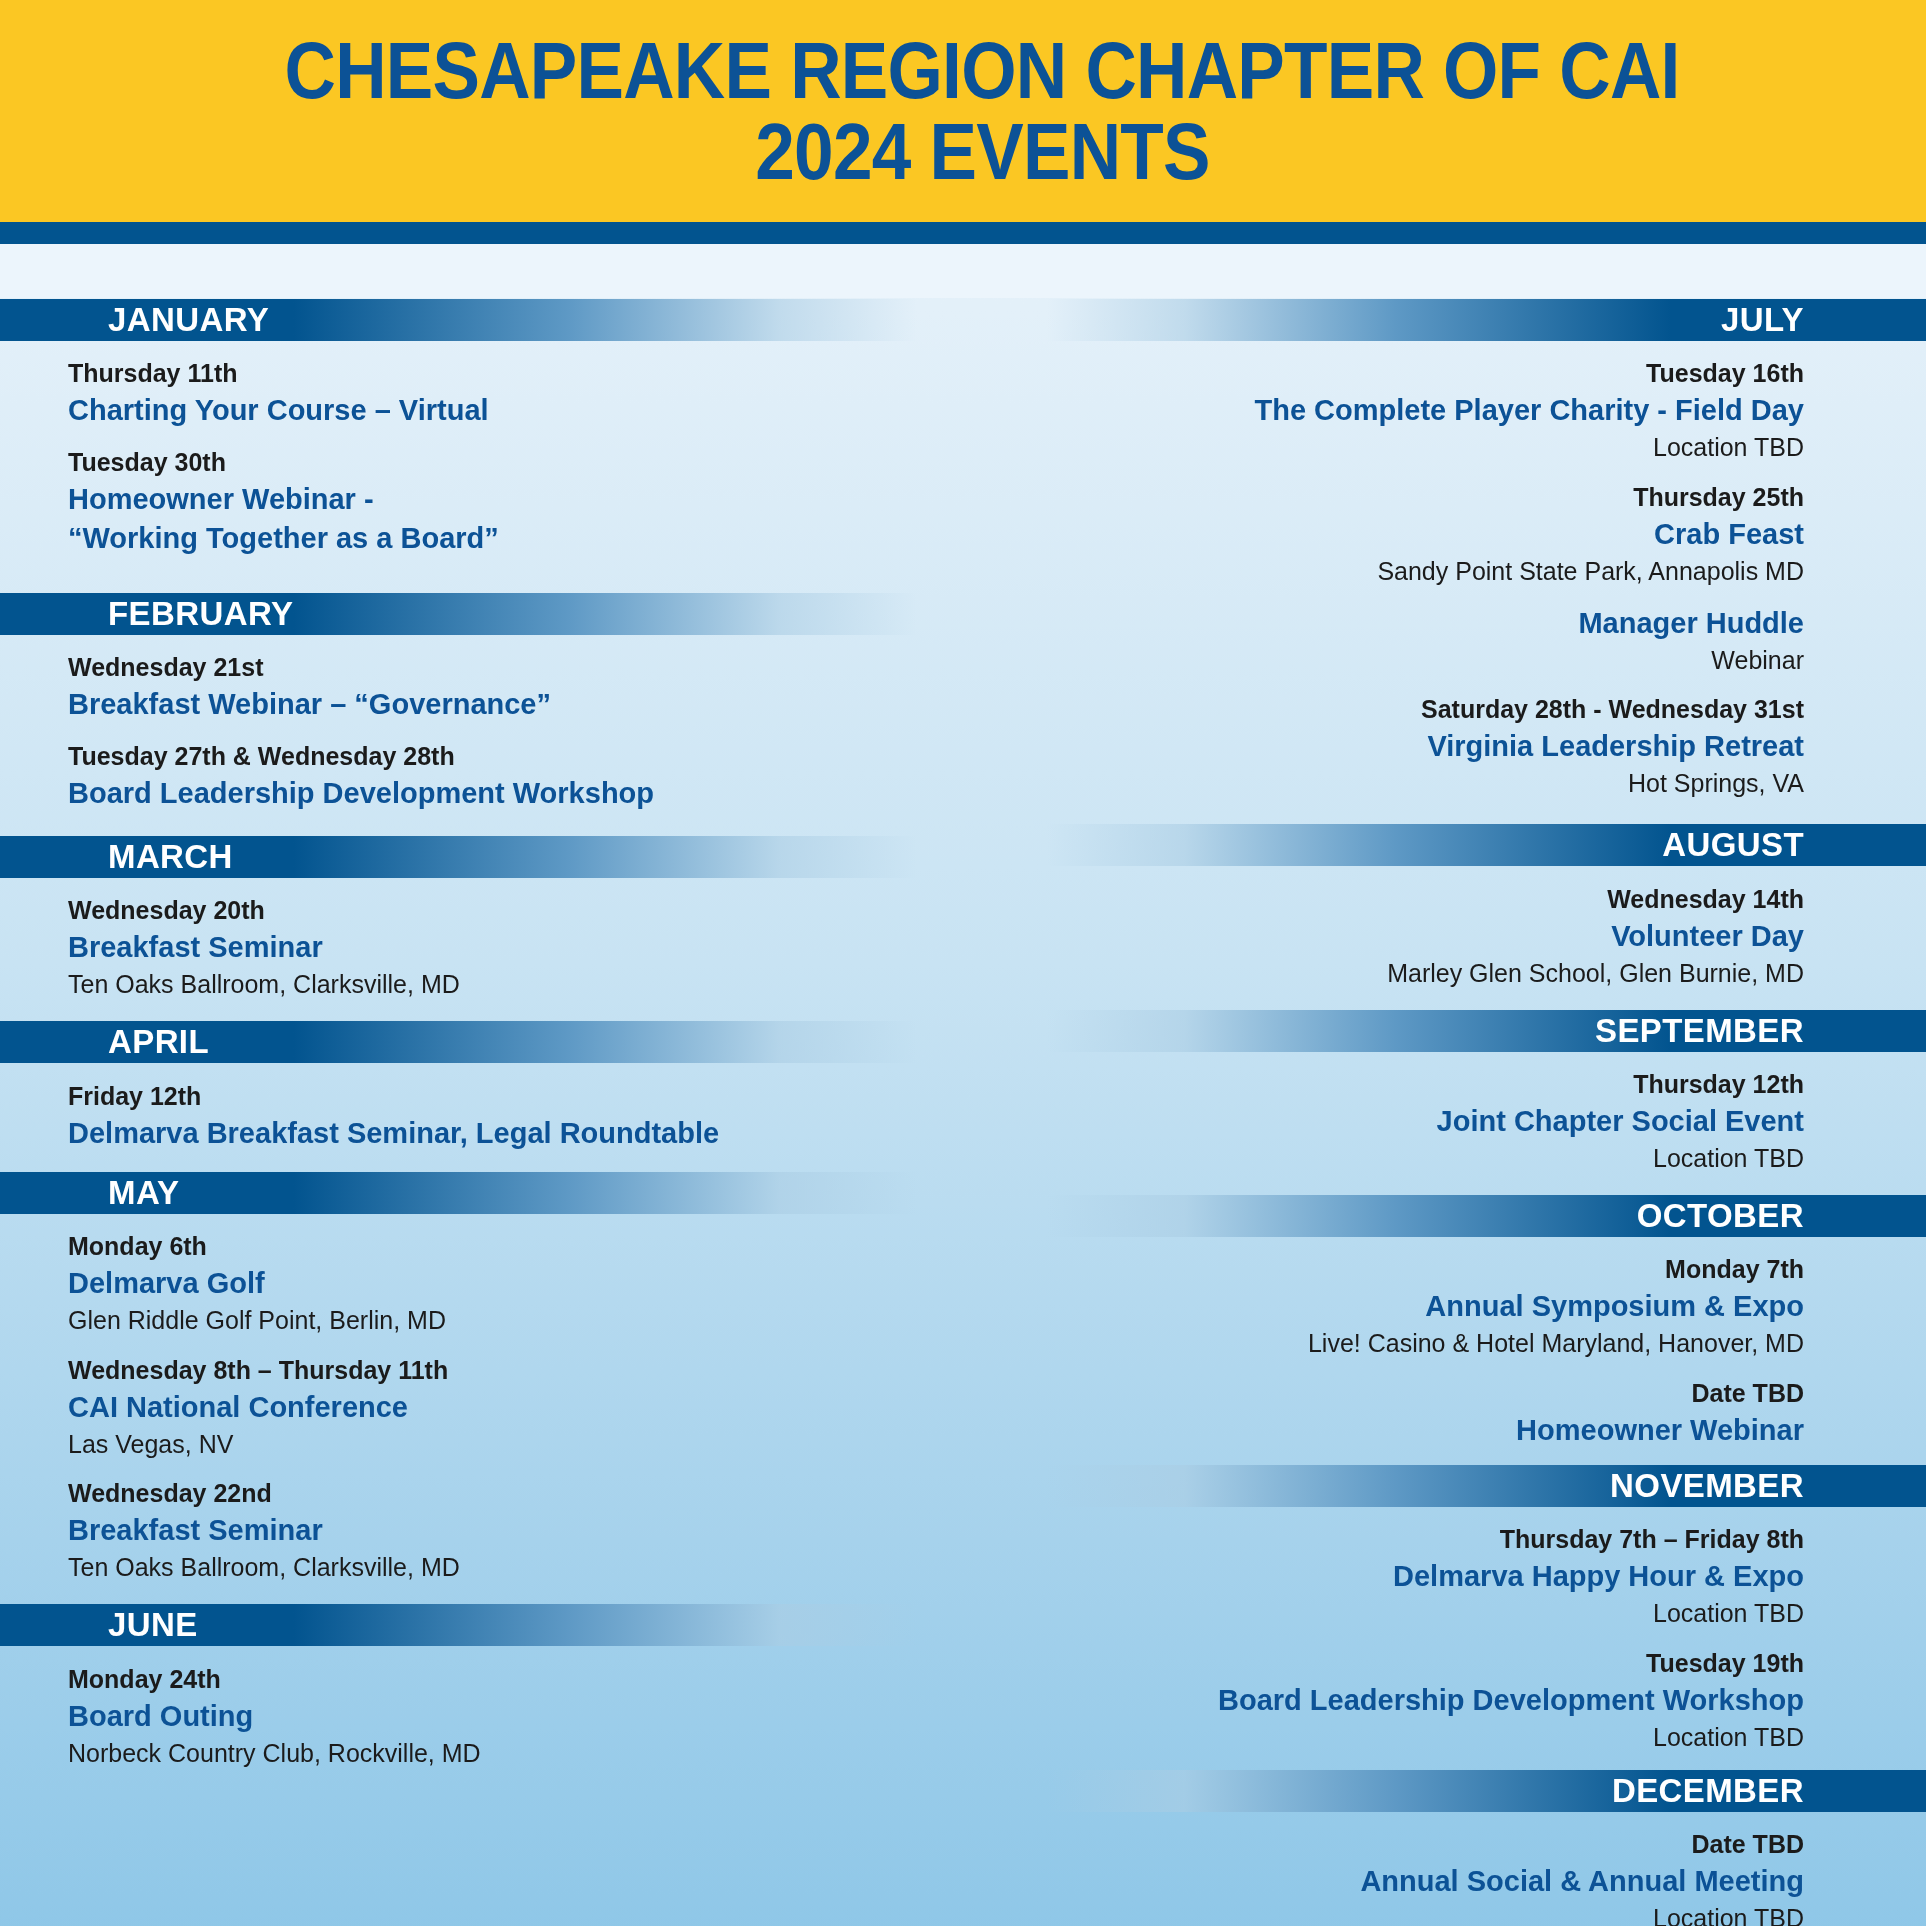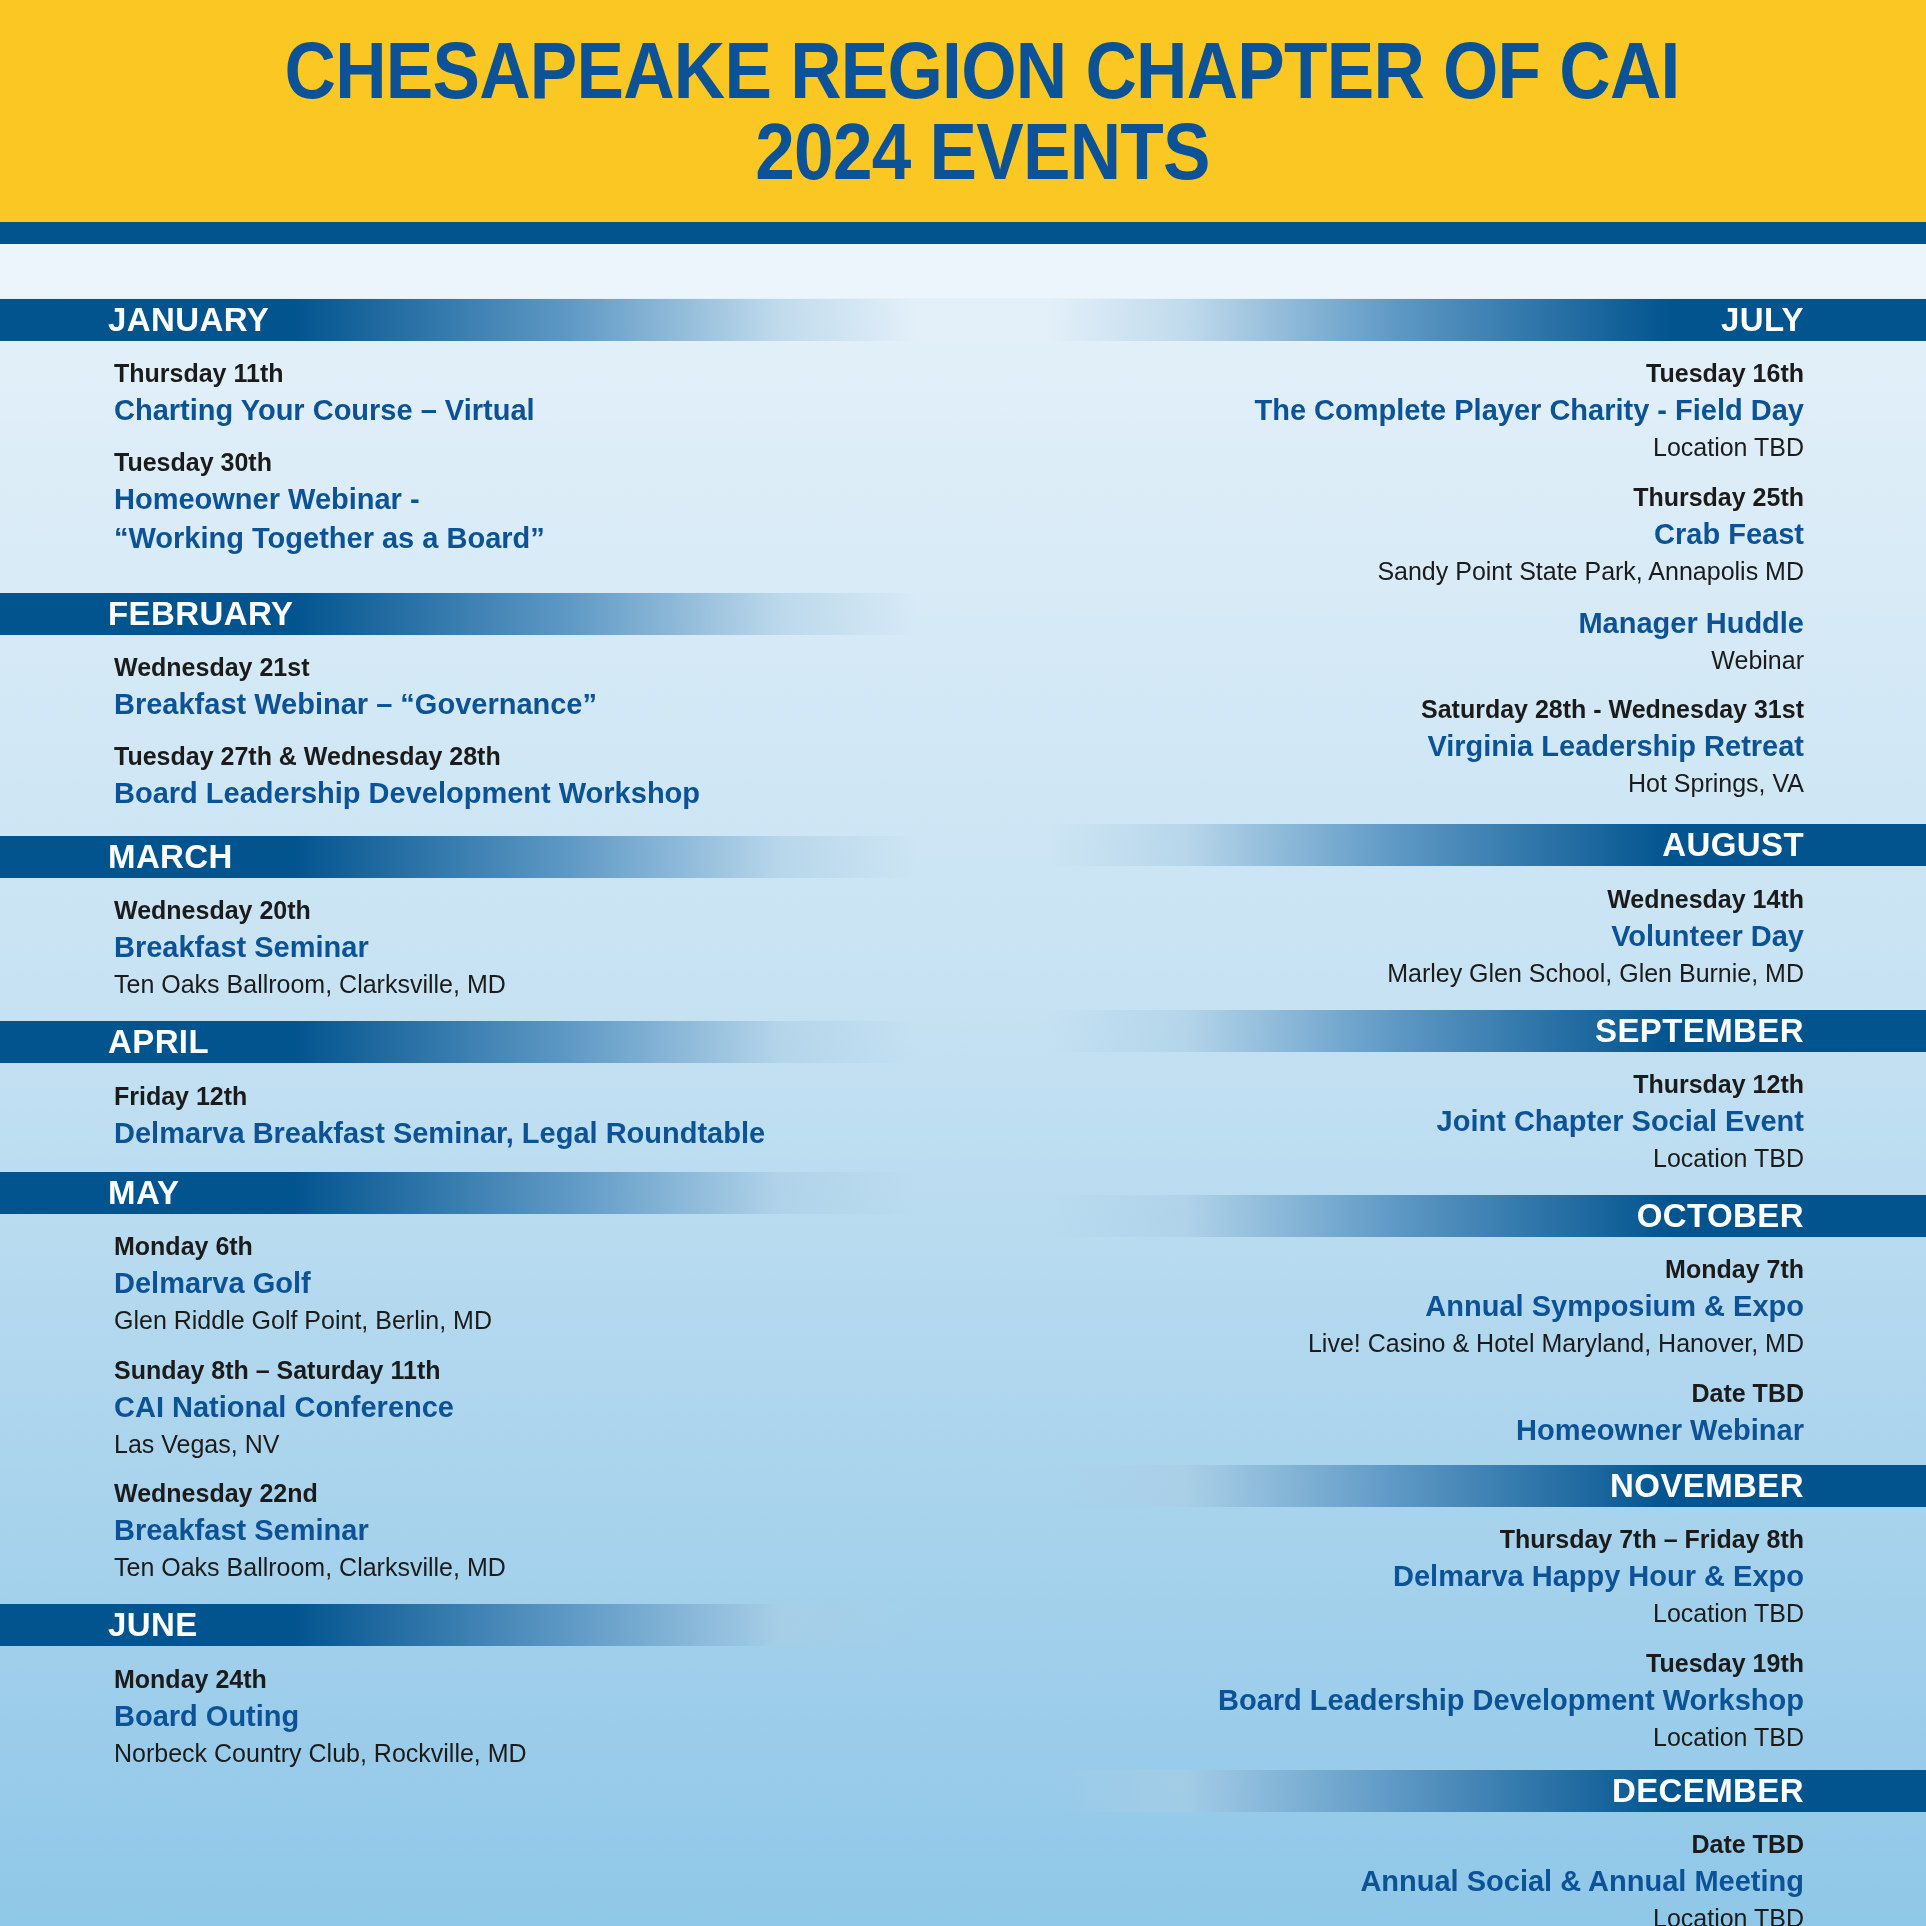--- a/index.html
+++ b/index.html
@@ -18,21 +18,21 @@
   .col.right { left: 982px; text-align: right; }
 
   .month { position: relative; margin-bottom: 0; }
   .bar { height: 42px; display: flex; align-items: center; color: #ffffff; font-weight: 700; font-size: 33px;
          letter-spacing: 0.4px; box-sizing: border-box; }
   .left .bar { width: 917px; padding-left: 108px;
                background: linear-gradient(90deg, #02548f 0%, #02548f 32%, #5e99c5 62%, rgba(170,205,228,0.6) 85%, rgba(230,242,250,0) 100%); }
   .right .bar { width: 917px; margin-left: 65px; justify-content: flex-end; padding-right: 160px;
                 background: linear-gradient(270deg, #02548f 0%, #02548f 32%, #5e99c5 62%, rgba(170,205,228,0.6) 85%, rgba(230,242,250,0) 100%); }
   .events { padding-top: 15.4px; }
-  .left .events { padding-left: 114px; }
+  .left .events { padding-left: 68px; }
   .right .events { padding-right: 160px; }
   .ev { margin-bottom: 14.6px; }
   .ev .date { color: #1b1b1b; font-weight: 700; font-size: 25px; line-height: 35px; }
   .ev .title { color: #0c5296; font-weight: 700; font-size: 29px; line-height: 39px; white-space: pre-line; }
   .ev .loc { color: #1b1b1b; font-weight: 400; font-size: 25px; line-height: 35px; }
 </style>
 </head>
 <body>
 
 <div class="header">
@@ -96,21 +96,21 @@
 
   <div class="month" style="margin-bottom:19px">
     <div class="bar">MAY</div>
     <div class="events">
       <div class="ev">
         <div class="date">Monday 6th</div>
         <div class="title">Delmarva Golf</div>
         <div class="loc">Glen Riddle Golf Point, Berlin, MD</div>
       </div>
       <div class="ev">
-        <div class="date">Sunday 8th – Saturday 11th</div>
+        <div class="date">Wednesday 8th – Thursday 11th</div>
         <div class="title">CAI National Conference</div>
         <div class="loc">Las Vegas, NV</div>
       </div>
       <div class="ev">
         <div class="date">Wednesday 22nd</div>
         <div class="title">Breakfast Seminar</div>
         <div class="loc">Ten Oaks Ballroom, Clarksville, MD</div>
       </div>
     </div>
   </div>

